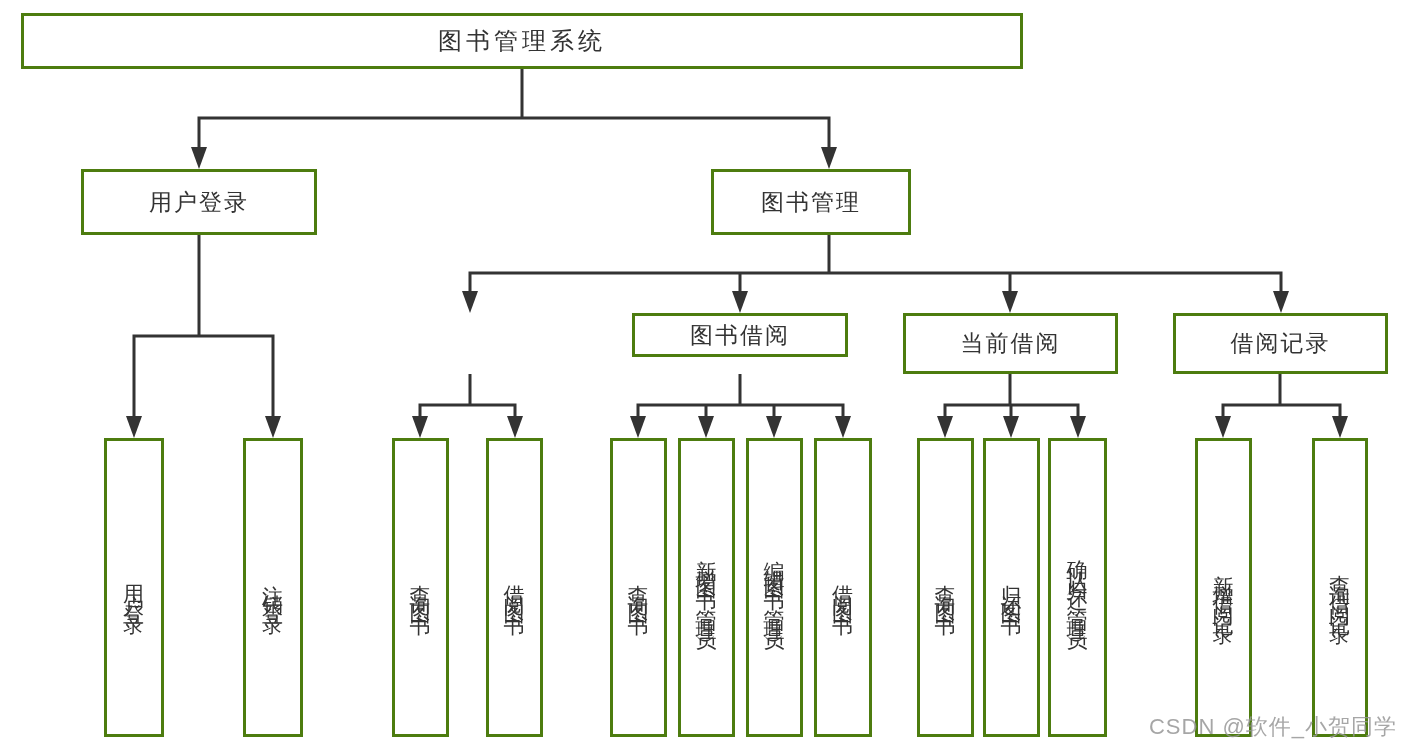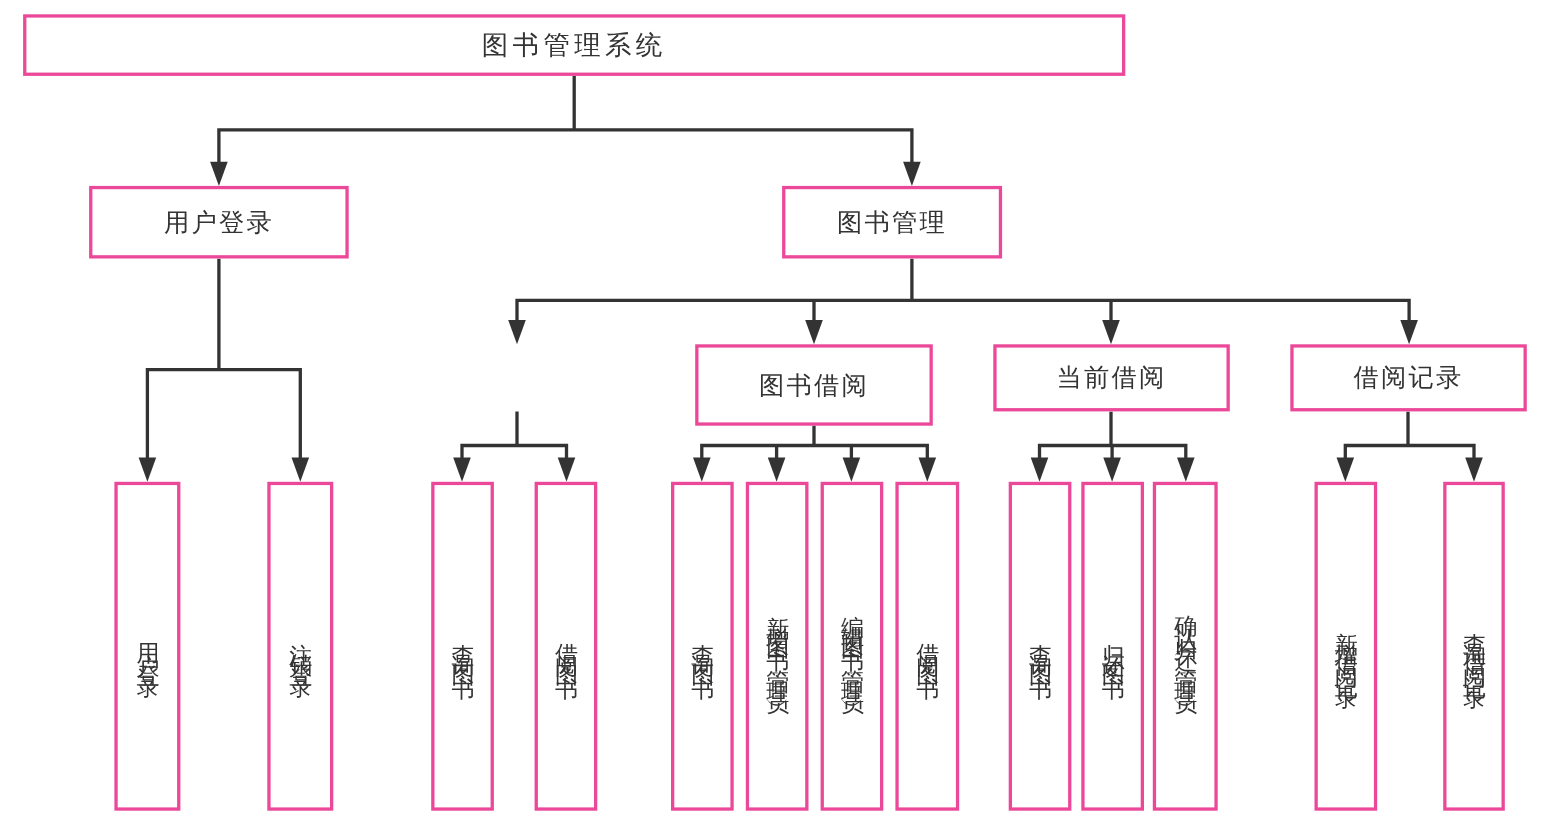--- a/index.html
+++ b/index.html
@@ -19,21 +19,21 @@
     position: absolute;
     left: 0;
     top: 0;
     width: 1405px;
     height: 747px;
     pointer-events: none;
   }
   .box {
     position: absolute;
     box-sizing: border-box;
-    border: 3px solid #ec4899;
+    border: 3px solid #4d7c0f;
     background: #ffffff;
     color: #333333;
     display: flex;
     align-items: center;
     justify-content: center;
     text-align: center;
     white-space: nowrap;
   }
   .root-box {
     left: 21px; top: 13px; width: 1002px; height: 56px;
@@ -56,21 +56,21 @@
     font-size: 22px;
     letter-spacing: 1px;
     color: rgba(150, 150, 150, 0.85);
     z-index: 5;
   }
   
   .b-user-login { left: 81px;  top: 169px; width: 236px; height: 66px; }
   .b-book-mgmt  { left: 711px; top: 169px; width: 200px; height: 66px; }
   
   .b-sec0 { left: 363px;  top: 313px; width: 215px; height: 61px; }
-  .b-sec1 { left: 632px;  top: 313px; width: 216px; height: 74px; }
+  .b-sec1 { left: 632px;  top: 313px; width: 216px; height: 44px; }
   .b-sec2 { left: 903px;  top: 313px; width: 215px; height: 61px; }
   .b-sec3 { left: 1173px; top: 313px; width: 215px; height: 61px; }
   
   .b-u0   { left: 104px;  width: 60px; }
   .b-u1   { left: 243px;  width: 60px; }
   .b-s0c0 { left: 392px;  width: 57px; }
   .b-s0c1 { left: 486px;  width: 57px; }
   .b-s1c0 { left: 610px;  width: 57px; }
   .b-s1c1 { left: 678px;  width: 57px; }
   .b-s1c2 { left: 746px;  width: 57px; }
@@ -139,14 +139,15 @@
   <div class="box leaf b-s1c2">编辑图书（管理员）</div>
   <div class="box leaf b-s1c3">借阅图书</div>
 
   <div class="box leaf b-s2c0">查询图书</div>
   <div class="box leaf b-s2c1">归还图书</div>
   <div class="box leaf b-s2c2">确认归还（管理员）</div>
 
   <div class="box leaf b-s3c0">新增借阅记录</div>
   <div class="box leaf b-s3c1">查询借阅记录</div>
 
+  <div class="watermark">CSDN @软件_小贺同学</div>
 
 </div>
 
 </body></html>

